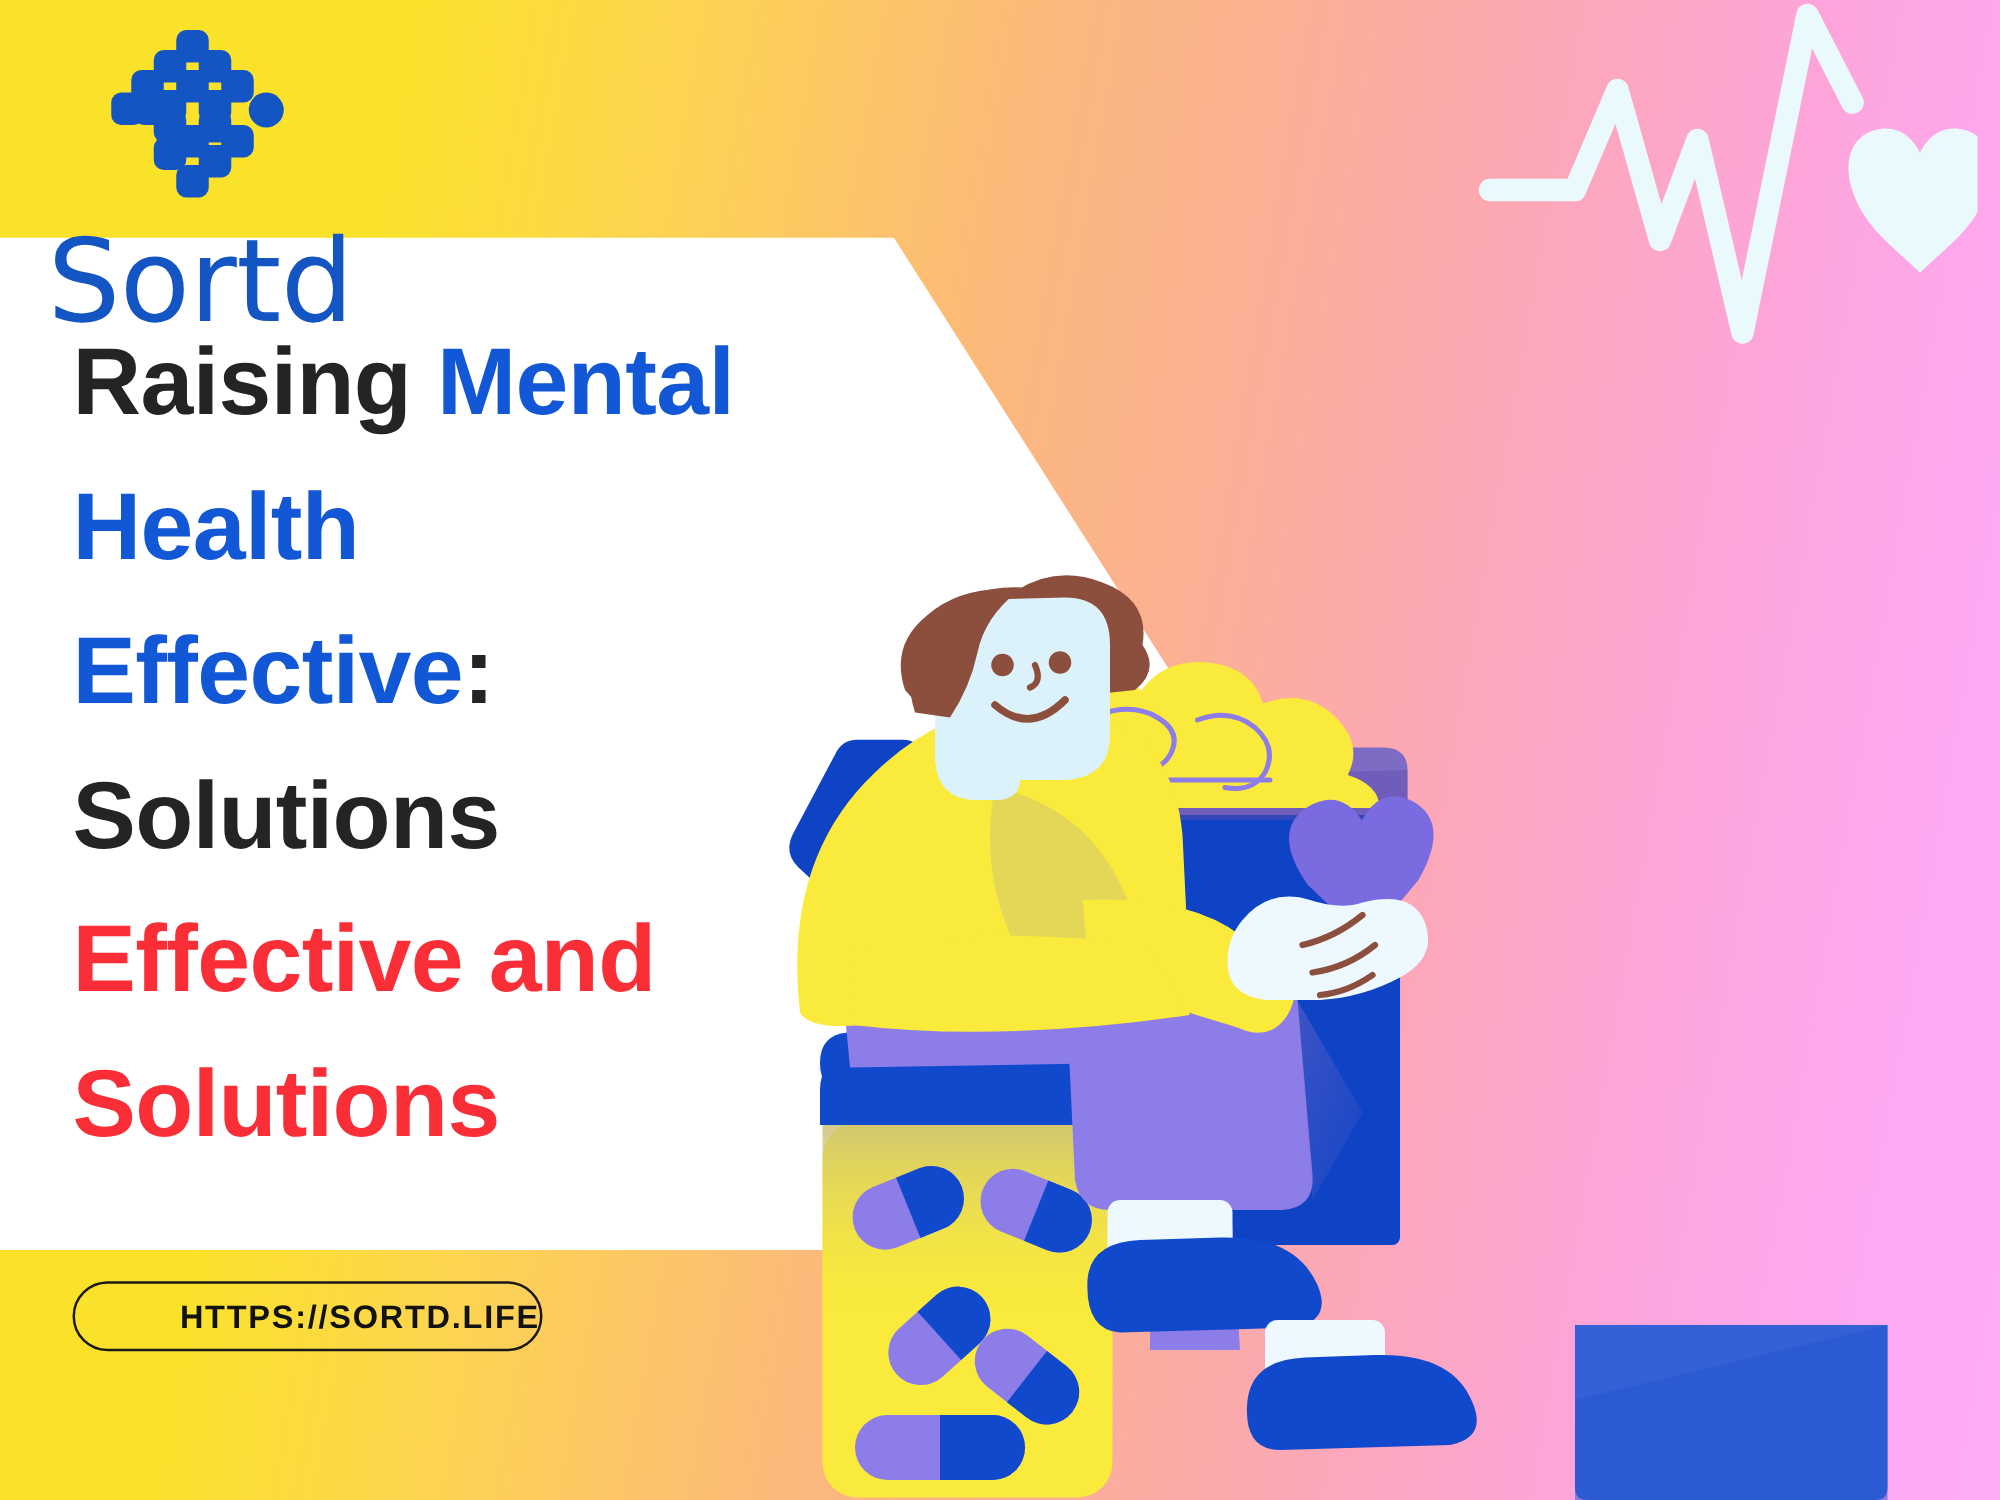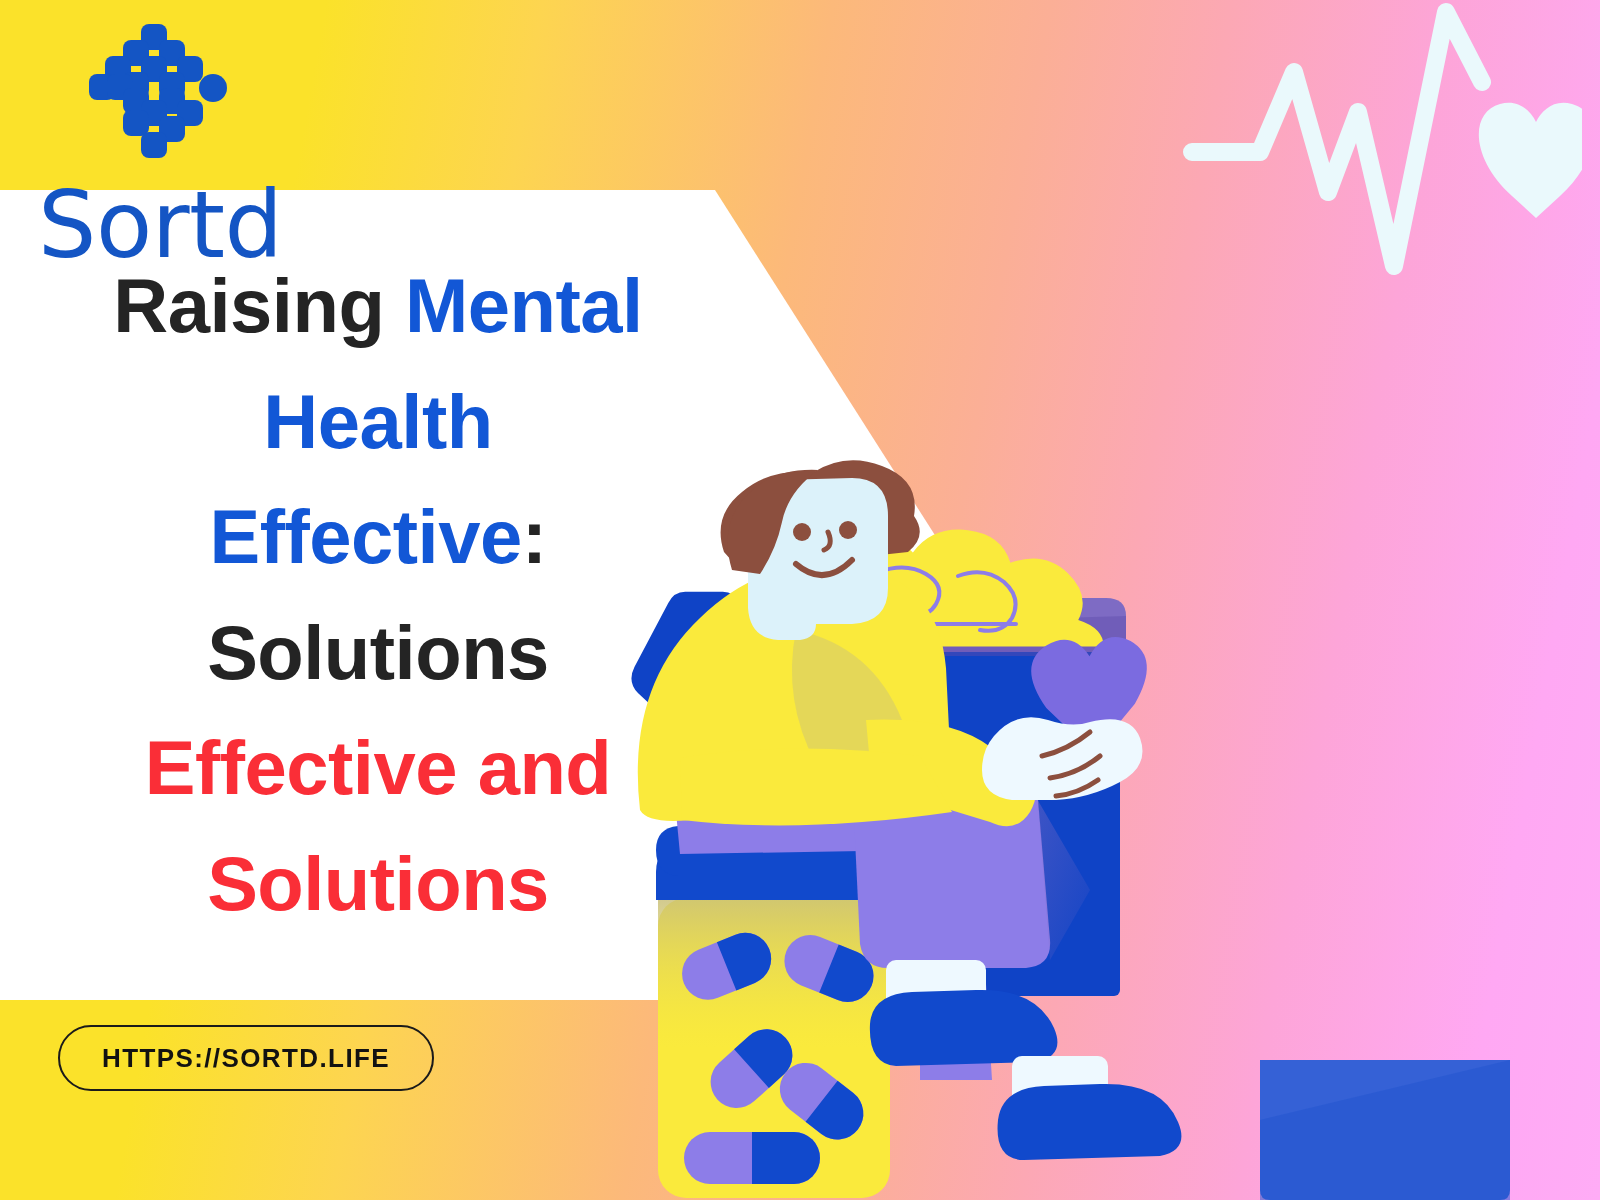--- a/index.html
+++ b/index.html
@@ -75,38 +75,37 @@
     left: 58px;
     top: 248px;
     width: 640px;
     font-size: 76px;
     line-height: 1.52;
     font-weight: 700;
     letter-spacing: -0.5px;
     color: #242424;
     z-index: 20;
     font-family: "Liberation Sans", sans-serif;
-    text-align: center;
   }
   .t-dark { color: #242424; }
   .t-blue { color: #1257D6; }
   .t-red  { color: #FA2E37; }
 
   
   .url-pill {
     position: absolute;
     left: 58px;
     top: 1025px;
     width: 376px;
-    height: 66px;
+    height: 56px;
     border: 2px solid #1a1a1a;
     border-radius: 40px;
     display: flex;
     align-items: center;
-    justify-content: center;
+    justify-content: flex-end;
     z-index: 20;
     box-sizing: border-box;
   }
   .url-pill span {
     font-size: 26px;
     font-weight: 700;
     letter-spacing: 1.4px;
     color: #121212;
   }
 

